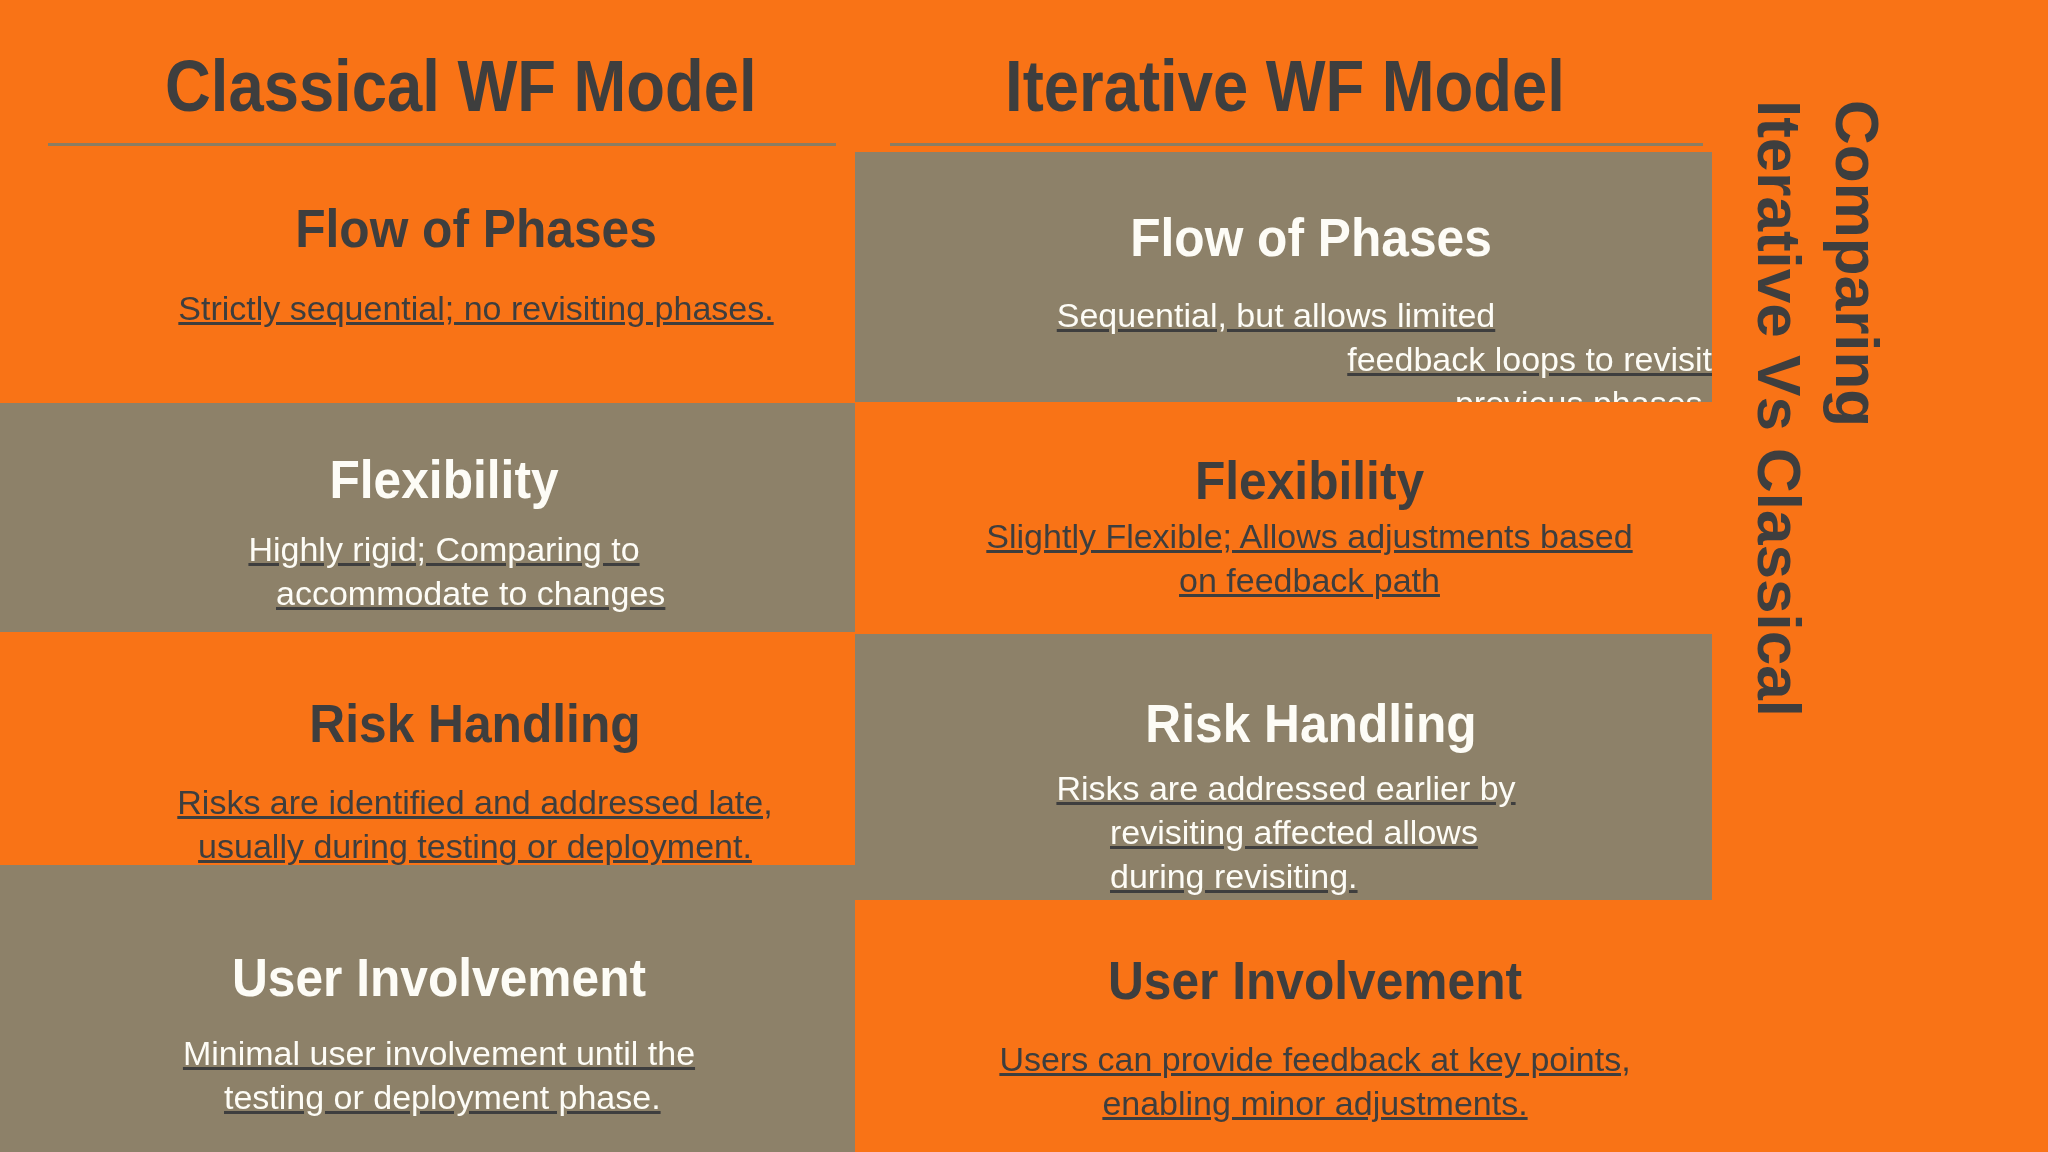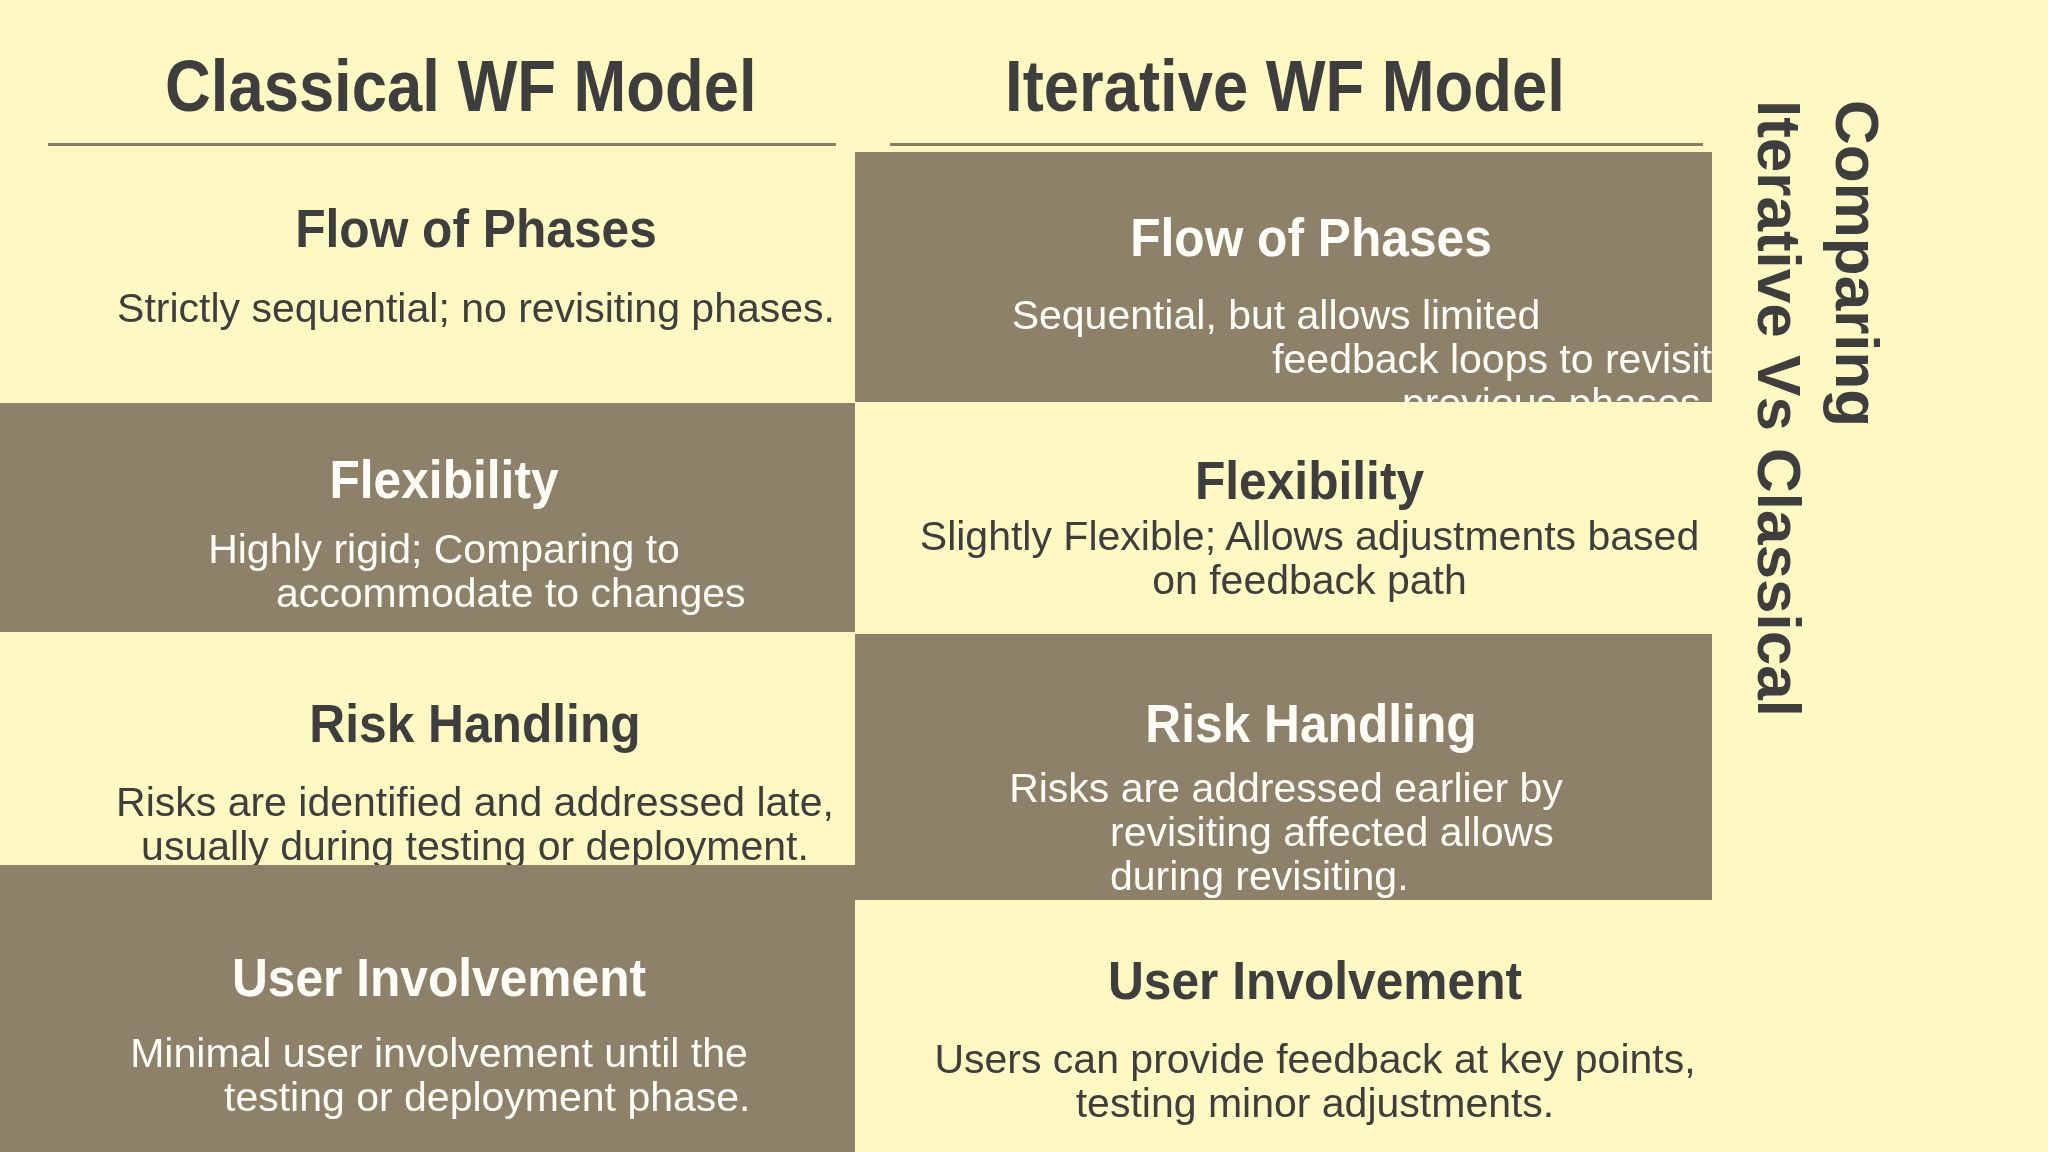--- a/index.html
+++ b/index.html
@@ -1,20 +1,20 @@
 <!DOCTYPE html>
 <html><head>
 <meta charset="utf-8">
 <style>
   html,body{margin:0;padding:0;background:#ffffff;}
   .slide{
     position:relative;
     width:2048px;height:1152px;
     overflow:hidden;
-    background:#fef9c3;
+    background:#f97316;
     font-family:"Liberation Sans",sans-serif;
     color:var(--dark,#3e3e3e);
   }
   
   .col-header{
     position:absolute;
     top:46px;
     text-align:center;
     font-size:72px;
     line-height:80px;
@@ -52,21 +52,21 @@
   #cell-l4 .inner{padding-top:82px;padding-left:23px;}
   #cell-m1 .inner{padding-top:55px;padding-left:55px;}
   #cell-m2 .inner{padding-top:48px;padding-left:52px;}
   #cell-m3 .inner{padding-top:59px;padding-left:55px;}
   #cell-m4 .inner{padding-top:50px;padding-left:63px;}
   .cell-heading{
     font-size:54px;line-height:60px;font-weight:700;
     transform:scaleX(0.92);
     white-space:nowrap;
   }
-  .body{font-size:41px;line-height:44px;}
+  .body{font-size:34px;line-height:44px;text-decoration:underline;}
   #cell-l1 .body{margin-top:28px;}
   #cell-l2 .body{margin-top:18px;}
   #cell-l3 .body{margin-top:27px;}
   #cell-l4 .body{margin-top:24px;}
   #cell-m1 .body{margin-top:26px;}
   #cell-m2 .body{margin-top:4px;}
   #cell-m3 .body{margin-top:13px;}
   #cell-m4 .body{margin-top:27px;}
   
   #cell-l2 .bline:nth-child(n+2){text-align:left;margin-left:243px;}
@@ -163,21 +163,21 @@
           <div class="bline">revisiting affected allows</div>
           <div class="bline">during revisiting.</div>
         </div>
     </div>
   </div>
   <div class="cell white" id="cell-m4">
     <div class="inner">
       <div class="cell-heading">User Involvement</div>
       <div class="body">
           <div class="bline">Users can provide feedback at key points,</div>
-          <div class="bline">testing minor adjustments.</div>
+          <div class="bline">enabling minor adjustments.</div>
         </div>
     </div>
   </div>
 
   <div id="vertical-title">
     <div>Comparing</div>
     <div>Iterative Vs Classical</div>
   </div>
 
 </div>

